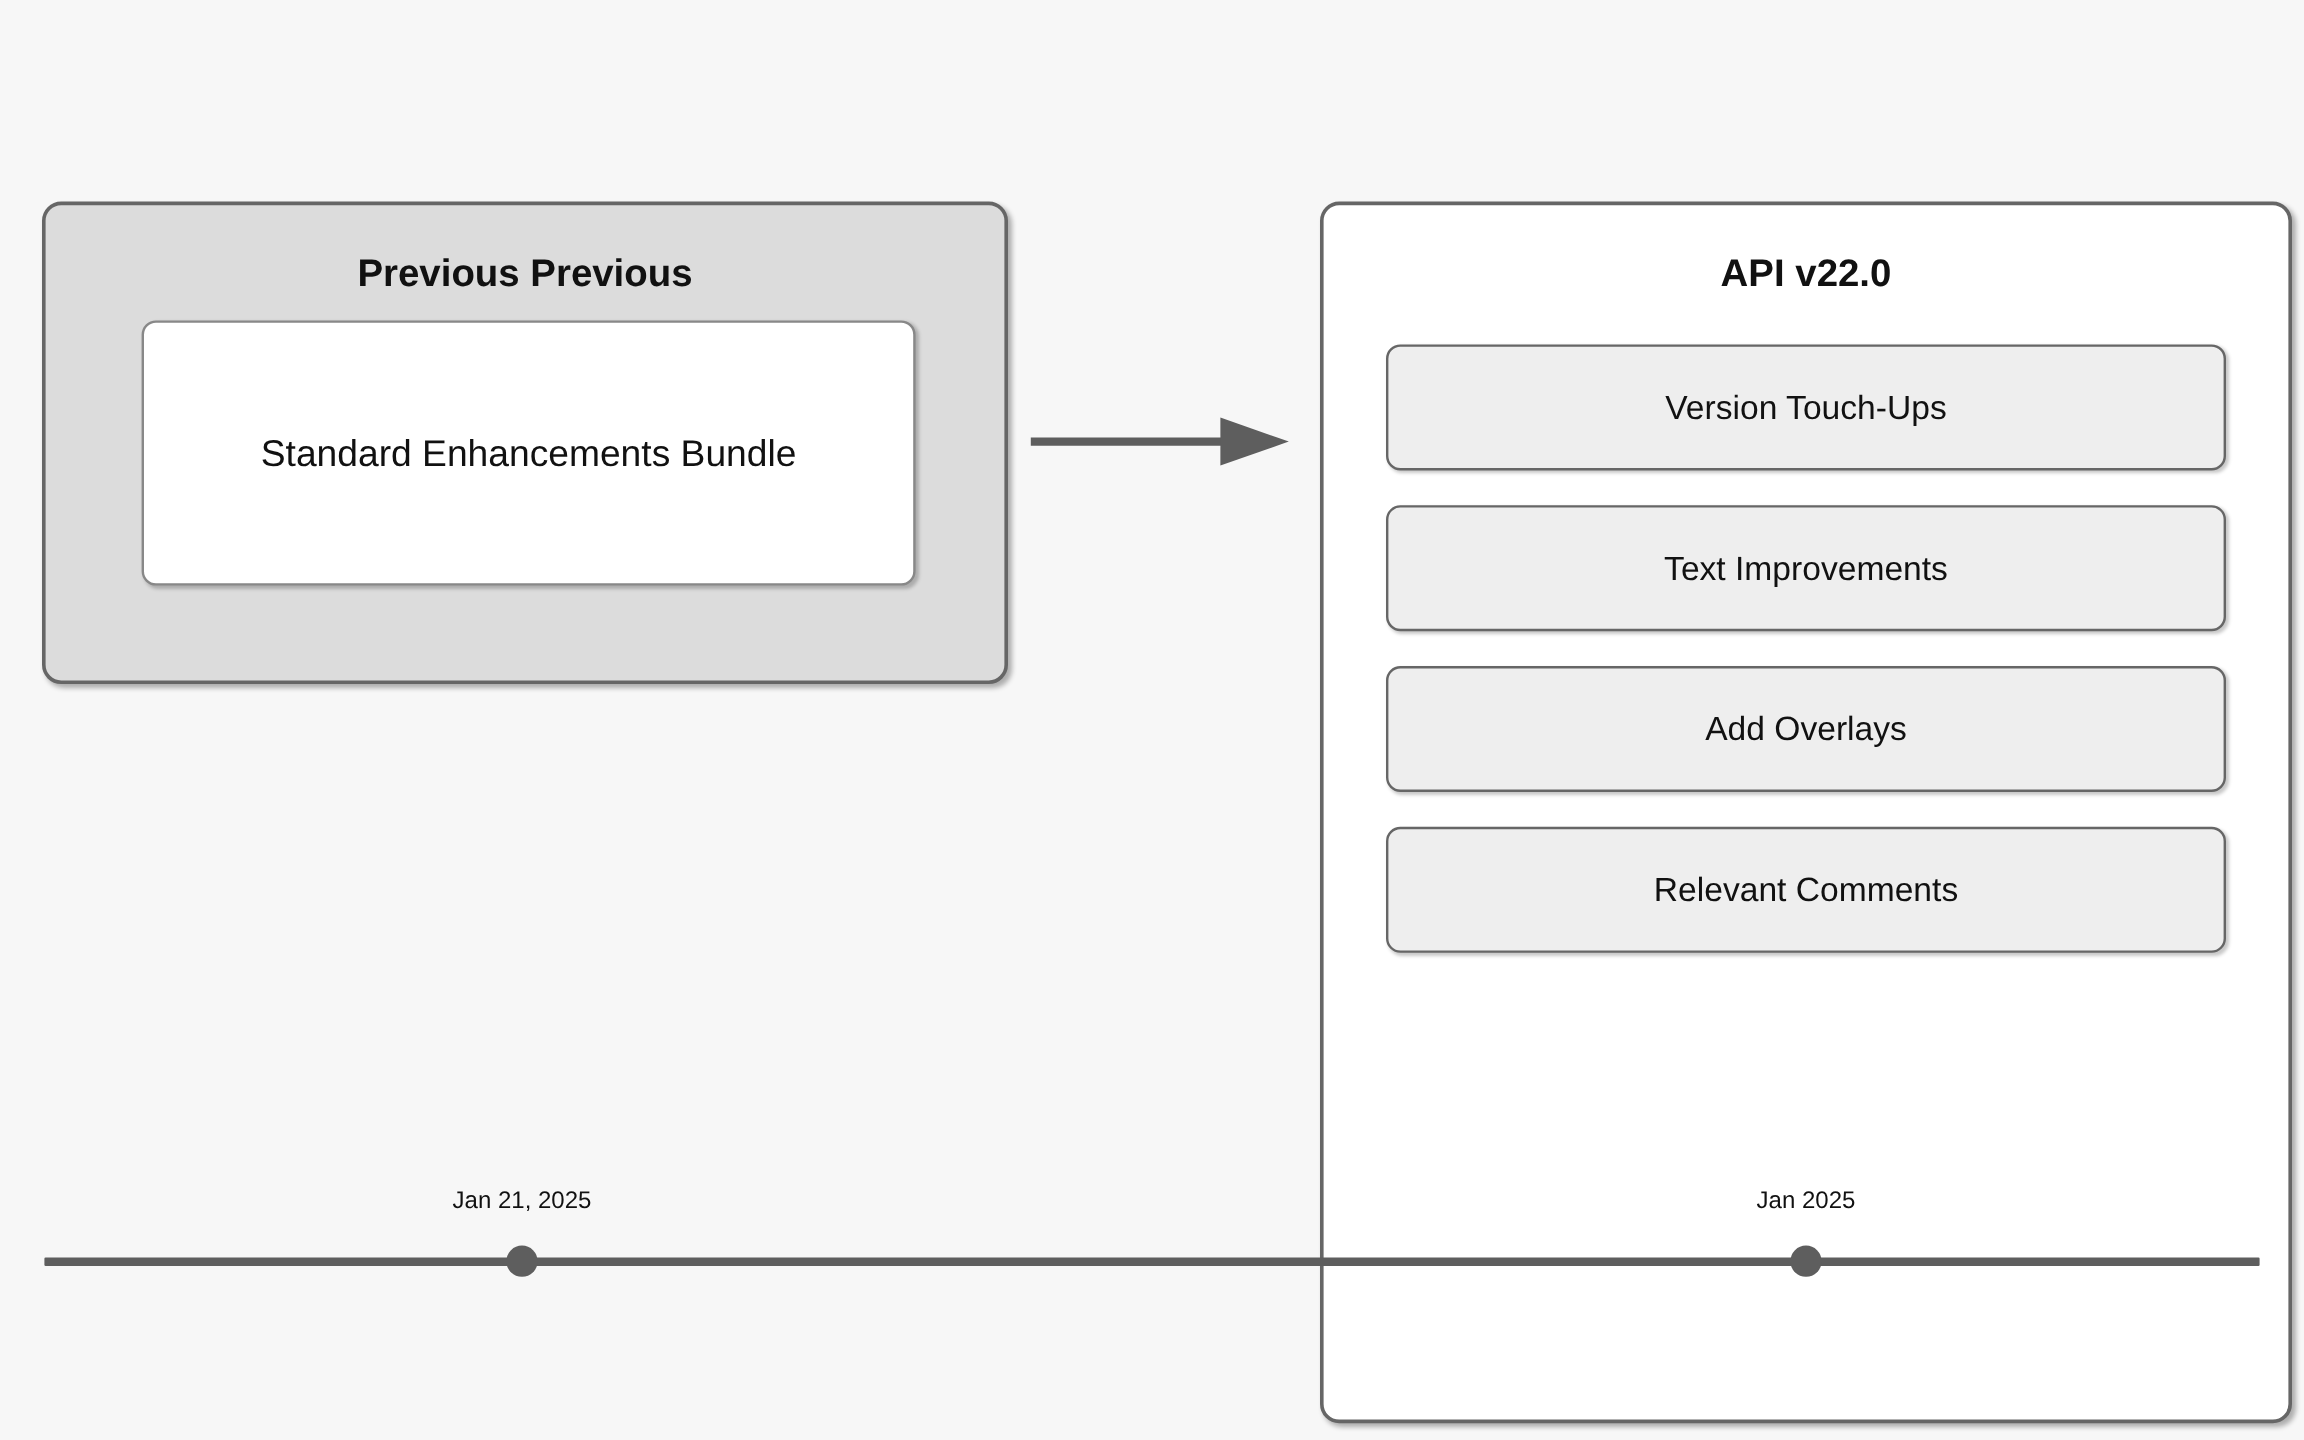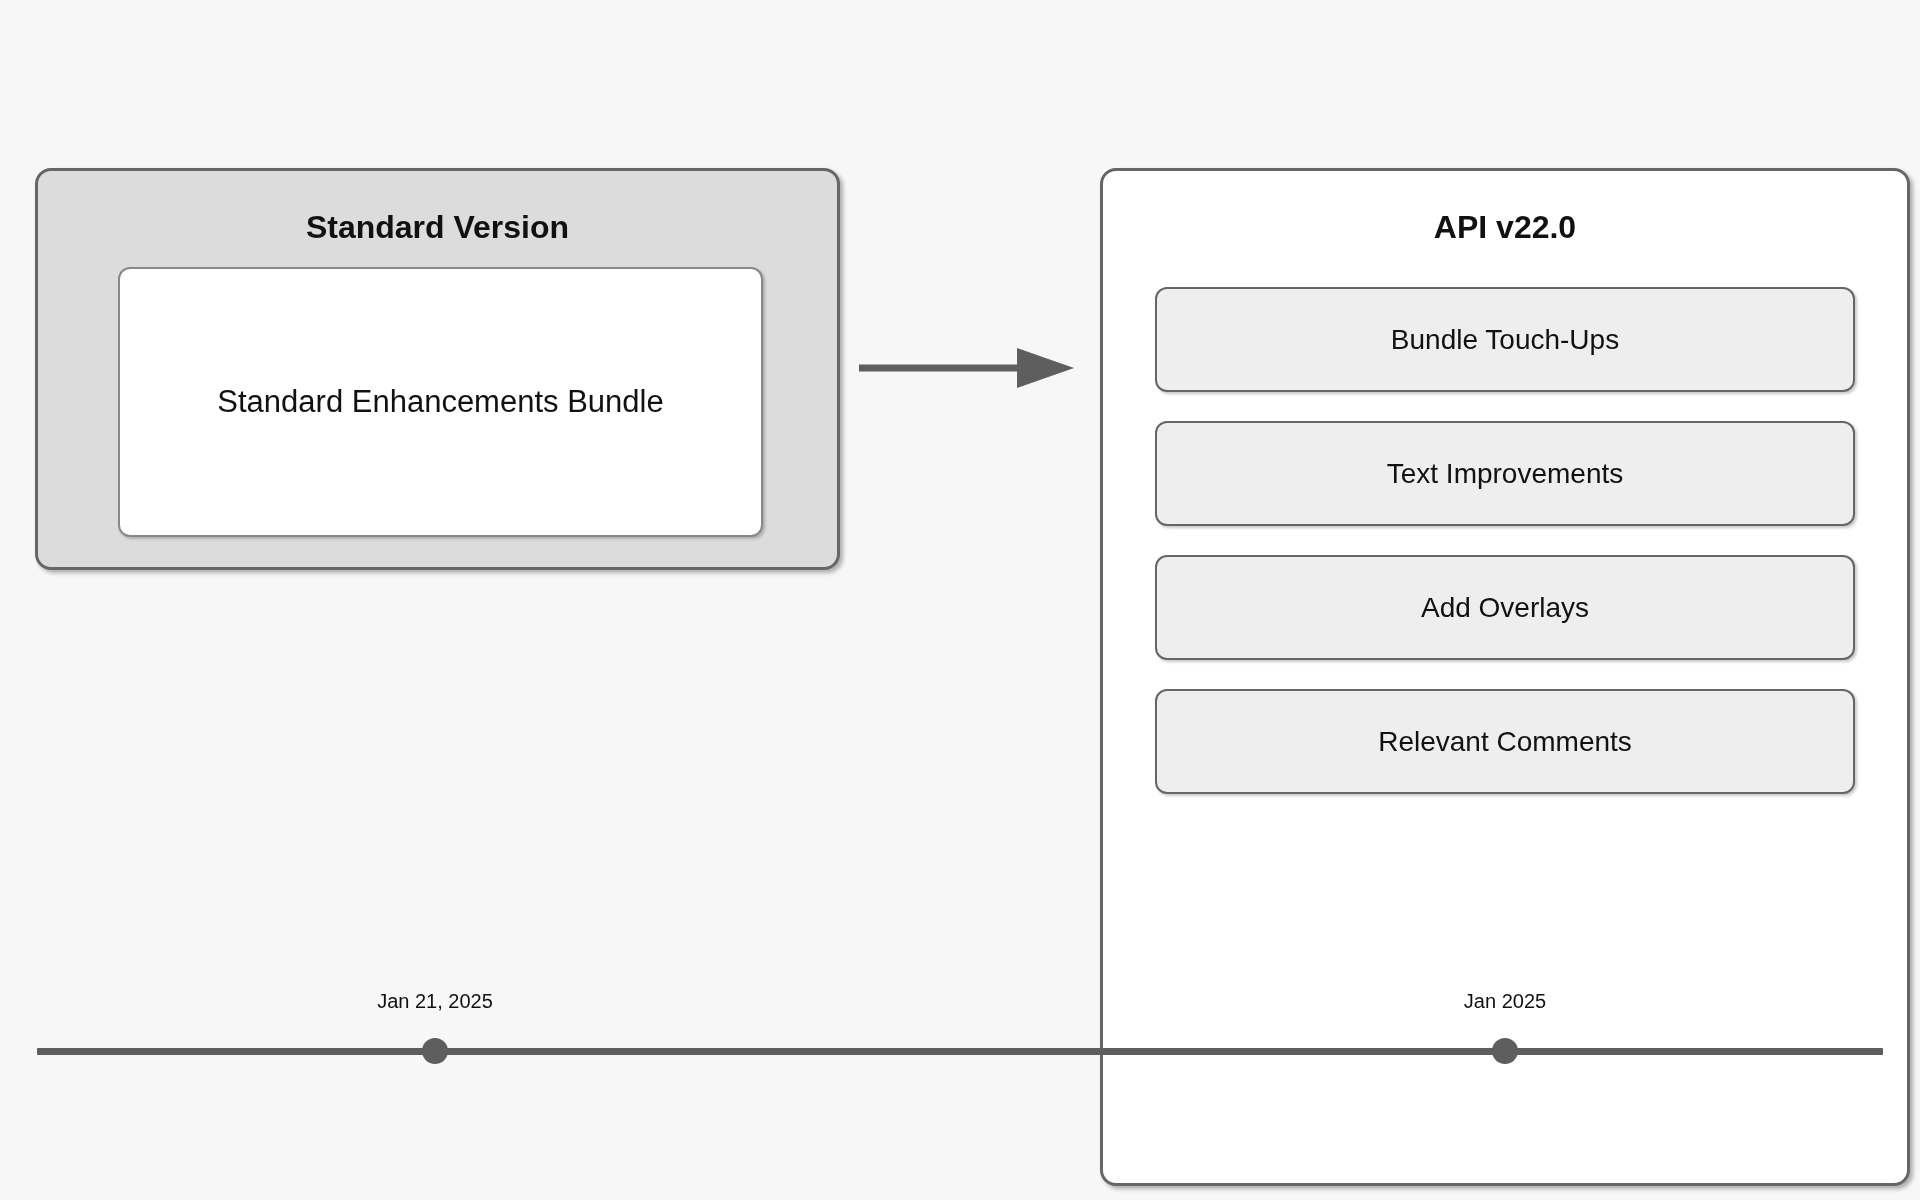--- a/index.html
+++ b/index.html
@@ -63,21 +63,21 @@
   #previous-panel .panel-title { top: 38px; }
   #api-panel .panel-title { top: 38px; }
 
   
   #bundle-box {
     position: absolute;
     box-sizing: border-box;
     left: 80px;
     top: 96px;
     width: 645px;
-    height: 270px;
+    height: 221px;
     background: #ffffff;
     border: 2px solid #888888;
     border-radius: 12px;
     box-shadow: 2px 2px 3px rgba(0,0,0,0.22);
     display: flex;
     align-items: center;
     justify-content: center;
   }
   #bundle-box .bundle-label {
     font-size: 31px;
@@ -152,38 +152,38 @@
     white-space: nowrap;
     transform: translateX(-50%);
   }
 </style>
 </head>
 <body>
 
 <div id="canvas">
 
   <div class="panel" id="previous-panel">
-    <div class="panel-title">Standard Version</div>
+    <div class="panel-title">Previous Previous</div>
 
     <div id="bundle-box">
       <span class="bundle-label">Standard Enhancements Bundle</span>
     </div>
   </div>
 
   <svg id="flow-arrow" viewBox="0 0 230 60">
     <line x1="4" y1="28" x2="168" y2="28" stroke="#5e5e5e" stroke-width="7"></line>
     <polygon points="162,8 219,28 162,48" fill="#5e5e5e"></polygon>
   </svg>
 
   <div class="panel" id="api-panel">
     <div class="panel-title">API v22.0</div>
 
     <div id="feature-list">
       <div class="feature-box">
-        <span>Bundle Touch-Ups</span>
+        <span>Version Touch-Ups</span>
       </div>
       <div class="feature-box">
         <span>Text Improvements</span>
       </div>
       <div class="feature-box">
         <span>Add Overlays</span>
       </div>
       <div class="feature-box">
         <span>Relevant Comments</span>
       </div>

